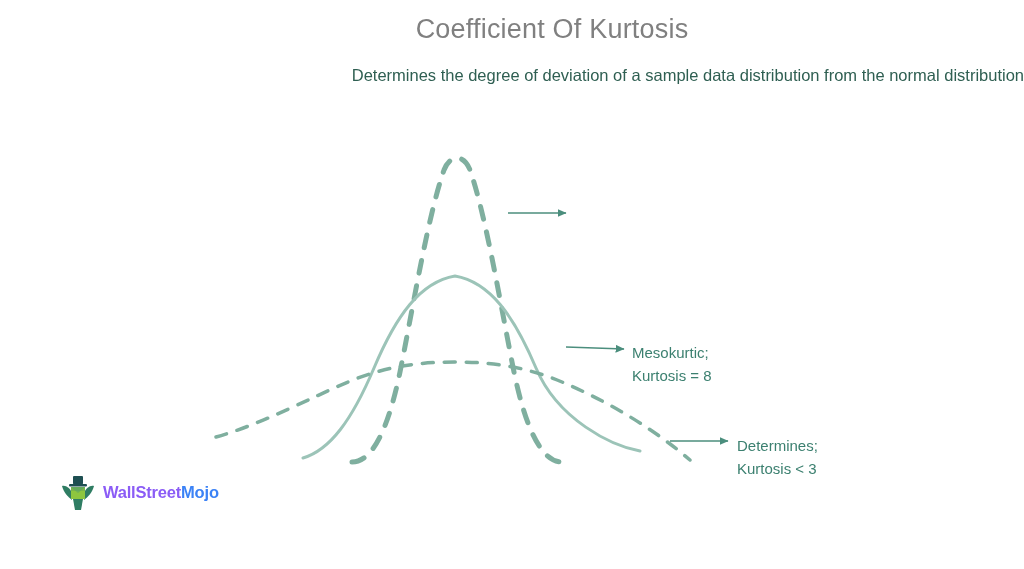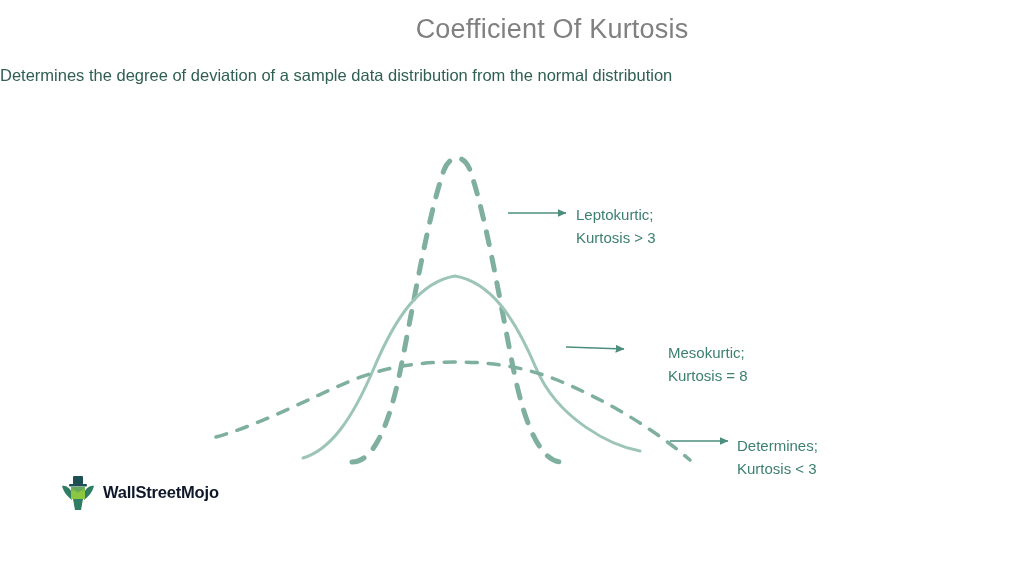--- a/index.html
+++ b/index.html
@@ -34,21 +34,21 @@
     letter-spacing: 0.2px;
     font-family: "Liberation Sans", sans-serif;
     margin-left: 40px;
   }
 
   .page-subtitle {
     position: absolute;
     top: 66px;
     left: 0;
     width: 1024px;
-    text-align: left;
+    text-align: right;
     font-size: 16.5px;
     font-weight: normal;
     color: #2f5f52;
     font-family: "Liberation Sans", sans-serif;
   }
 
   .chart-svg {
     position: absolute;
     top: 0;
     left: 0;
@@ -60,21 +60,21 @@
     position: absolute;
     font-size: 15px;
     line-height: 23px;
     color: #3c8070;
     white-space: nowrap;
     font-family: "Liberation Sans", sans-serif;
   }
   .annot .l2 { display: block; }
 
   .annot-lepto { left: 576px; top: 203px; }
-  .annot-meso  { left: 668px; top: 341px; }
+  .annot-meso  { left: 632px; top: 341px; }
   .annot-platy { left: 737px; top: 434px; }
 
   .logo {
     position: absolute;
     left: 60px;
     top: 473px;
     display: flex;
     align-items: center;
     gap: 7px;
   }
@@ -82,22 +82,22 @@
     width: 36px;
     height: 38px;
     display: block;
   }
   .logo-text {
     font-size: 16.5px;
     font-weight: bold;
     letter-spacing: -0.2px;
     font-family: "Liberation Sans", sans-serif;
   }
-  .logo-text .wall { color: #0f172a; }
-  .logo-text .mojo { color: #0f172a; }
+  .logo-text .wall { color: #8b5cf6; }
+  .logo-text .mojo { color: #3b82f6; }
 </style>
 </head>
 <body>
 
 <div class="canvas">
 
   <div class="page-title">Coefficient Of Kurtosis</div>
 
   <div class="page-subtitle">Determines the degree of deviation of a sample data distribution from the normal distribution</div>
 
@@ -128,24 +128,20 @@
       </marker>
     </defs>
 
     <line x1="508" y1="213" x2="566" y2="213" stroke="#4b8e7d" stroke-width="1.4" marker-end="url(#ah)"></line>
 
     <line x1="566" y1="347" x2="624" y2="349" stroke="#4b8e7d" stroke-width="1.4" marker-end="url(#ah)"></line>
 
     <line x1="670" y1="441" x2="728" y2="441" stroke="#4b8e7d" stroke-width="1.4" marker-end="url(#ah)"></line>
   </svg>
 
-  <div class="annot annot-lepto">
-    <span class="l1">Leptokurtic;</span>
-    <span class="l2">Kurtosis &gt; 3</span>
-  </div>
 
   <div class="annot annot-meso">
     <span class="l1">Mesokurtic;</span>
     <span class="l2">Kurtosis = 8</span>
   </div>
 
   <div class="annot annot-platy">
     <span class="l1">Determines;</span>
     <span class="l2">Kurtosis &lt; 3</span>
   </div>

